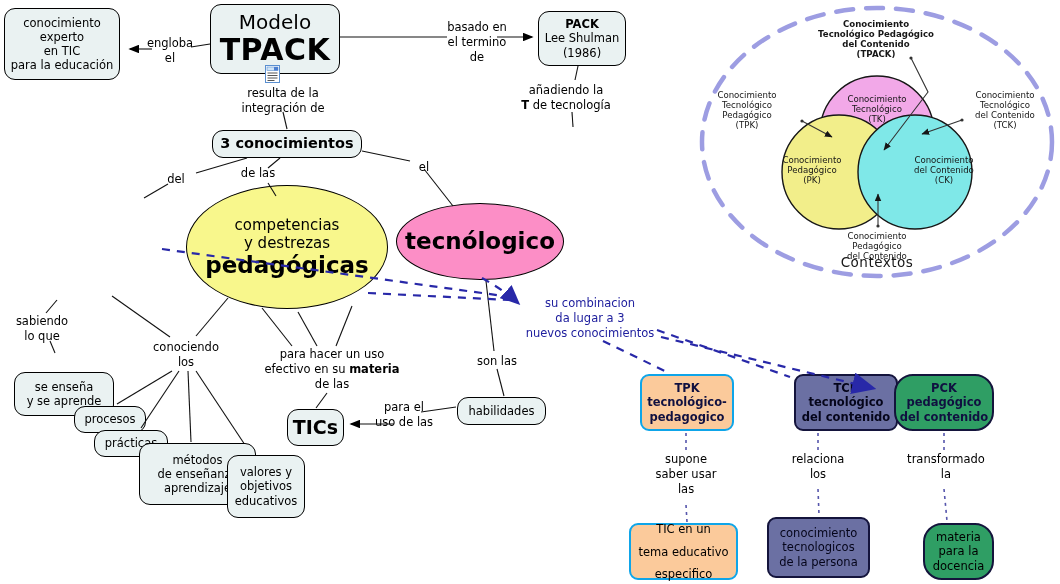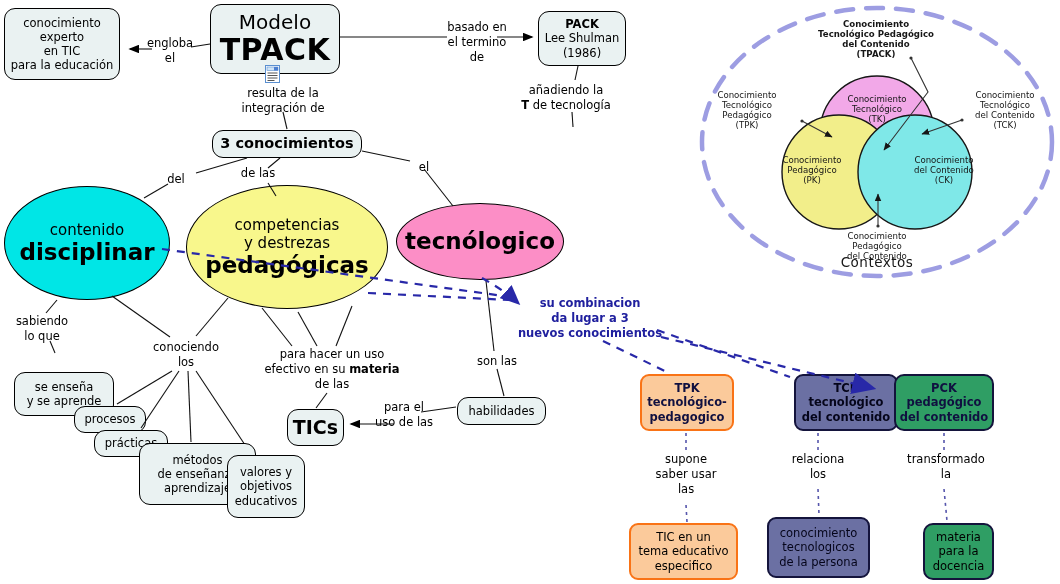--- a/index.html
+++ b/index.html
@@ -7,23 +7,23 @@
           font-family:"DejaVu Sans","Liberation Sans",sans-serif;color:#000;}
   svg.overlay{position:absolute;left:0;top:0;pointer-events:none;}
   
   .node{position:absolute;box-sizing:border-box;border:1.4px solid #000;border-radius:11px;
         background:#EAF2F2;display:flex;flex-direction:column;align-items:center;justify-content:center;
         text-align:center;font-size:11.5px;line-height:1.22;z-index:3;}
   .ellipse{border-radius:50%;border:1.6px solid #000;}
   .fill-cyan{background:#00E6E6;}
   .fill-yellow{background:#F8F78C;}
   .fill-pink{background:#FC8EC6;}
-  .box-orange{background:#FBCA9B;border:2px solid #f97316;border-radius:9px;justify-content:center;}
+  .box-orange{background:#FBCA9B;border:2px solid #0ea5e9;border-radius:9px;justify-content:center;}
   .box-slate{background:#6B70A3;border:2px solid #14143C;border-radius:9px;}
-  .box-green{background:#2F9E64;border:2px solid #14143C;border-radius:10px;}
+  .box-green{background:#2F9E64;border:2px solid #14143C;border-radius:19px;}
   .navy-text{color:#101040;font-weight:bold;font-size:11.5px;}
   
   .lbl{position:absolute;transform:translateX(-50%);text-align:center;font-size:11.5px;
        line-height:1.3;white-space:nowrap;z-index:2;color:#000;}
   .lbl span{display:block;}
   .blue-lbl{color:#20209E;font-weight:500;}
   .big1{font-size:20px;line-height:1.05;}
   .big2{font-size:30px;font-weight:bold;letter-spacing:.5px;line-height:1.1;}
   .h1{font-size:15px;line-height:1.2;}
   .h2{font-size:23px;font-weight:bold;line-height:1.15;}
@@ -197,24 +197,20 @@
     <span class="bold">PACK</span>
     <span>Lee Shulman</span>
       <span>(1986)</span>
   </div>
 
 
   <div class="node" style="left:212px;top:130px;width:150px;height:28px;font-size:14.5px;font-weight:bold;">
     <span>3 conocimientos</span>
   </div>
 
-  <div class="node ellipse fill-cyan" style="left:4px;top:186px;width:166px;height:114px;">
-    <span class="h1">contenido</span>
-    <span class="h2">disciplinar</span>
-  </div>
 
   <div class="node ellipse fill-yellow" style="left:186px;top:185px;width:202px;height:124px;">
     <span class="h1">competencias</span>
     <span class="h1">y destrezas</span>
     <span class="h2">pedagógicas</span>
   </div>
 
   <div class="node ellipse fill-pink" style="left:396px;top:203px;width:168px;height:77px;">
     <span class="h2">tecnólogico</span>
   </div>
@@ -258,21 +254,21 @@
     <span>TCK</span>
       <span>tecnológico</span>
       <span>del contenido</span>
   </div>
   <div class="node box-green navy-text" style="left:894px;top:374px;width:100px;height:57px;">
     <span>PCK</span>
       <span>pedagógico</span>
       <span>del contenido</span>
   </div>
 
-  <div class="node box-orange" style="left:629px;top:523px;width:109px;height:57px;">
+  <div class="node box-orange" style="left:629px;top:523px;width:109px;height:57px;gap:8px;">
     <span>TIC en un</span>
       <span>tema educativo</span>
       <span>especifico</span>
   </div>
   <div class="node box-slate" style="left:767px;top:517px;width:103px;height:61px;color:#05051a;">
     <span>conocimiento</span>
       <span>tecnologicos</span>
       <span>de la persona</span>
   </div>
   <div class="node box-green" style="left:923px;top:523px;width:71px;height:57px;">
@@ -320,21 +316,21 @@
     <span class="inline-line"><span>efectivo en su </span><span class="bold">materia</span></span>
     <span>de las</span>
   </div>
   <div class="lbl" style="left:404px;top:400px;">
     <span>para el</span>
       <span>uso de las</span>
   </div>
   <div class="lbl" style="left:497px;top:354px;">
       <span>son las</span>
     </div>
-  <div class="lbl blue-lbl" style="left:590px;top:296px;font-weight:bold;">
+  <div class="lbl blue-lbl" style="left:590px;top:296px;">
     <span>su combinacion</span>
       <span>da lugar a 3</span>
       <span>nuevos conocimientos</span>
   </div>
   <div class="lbl" style="left:686px;top:452px;">
     <span>supone</span>
       <span>saber usar</span>
       <span>las</span>
   </div>
   <div class="lbl" style="left:818px;top:452px;">

